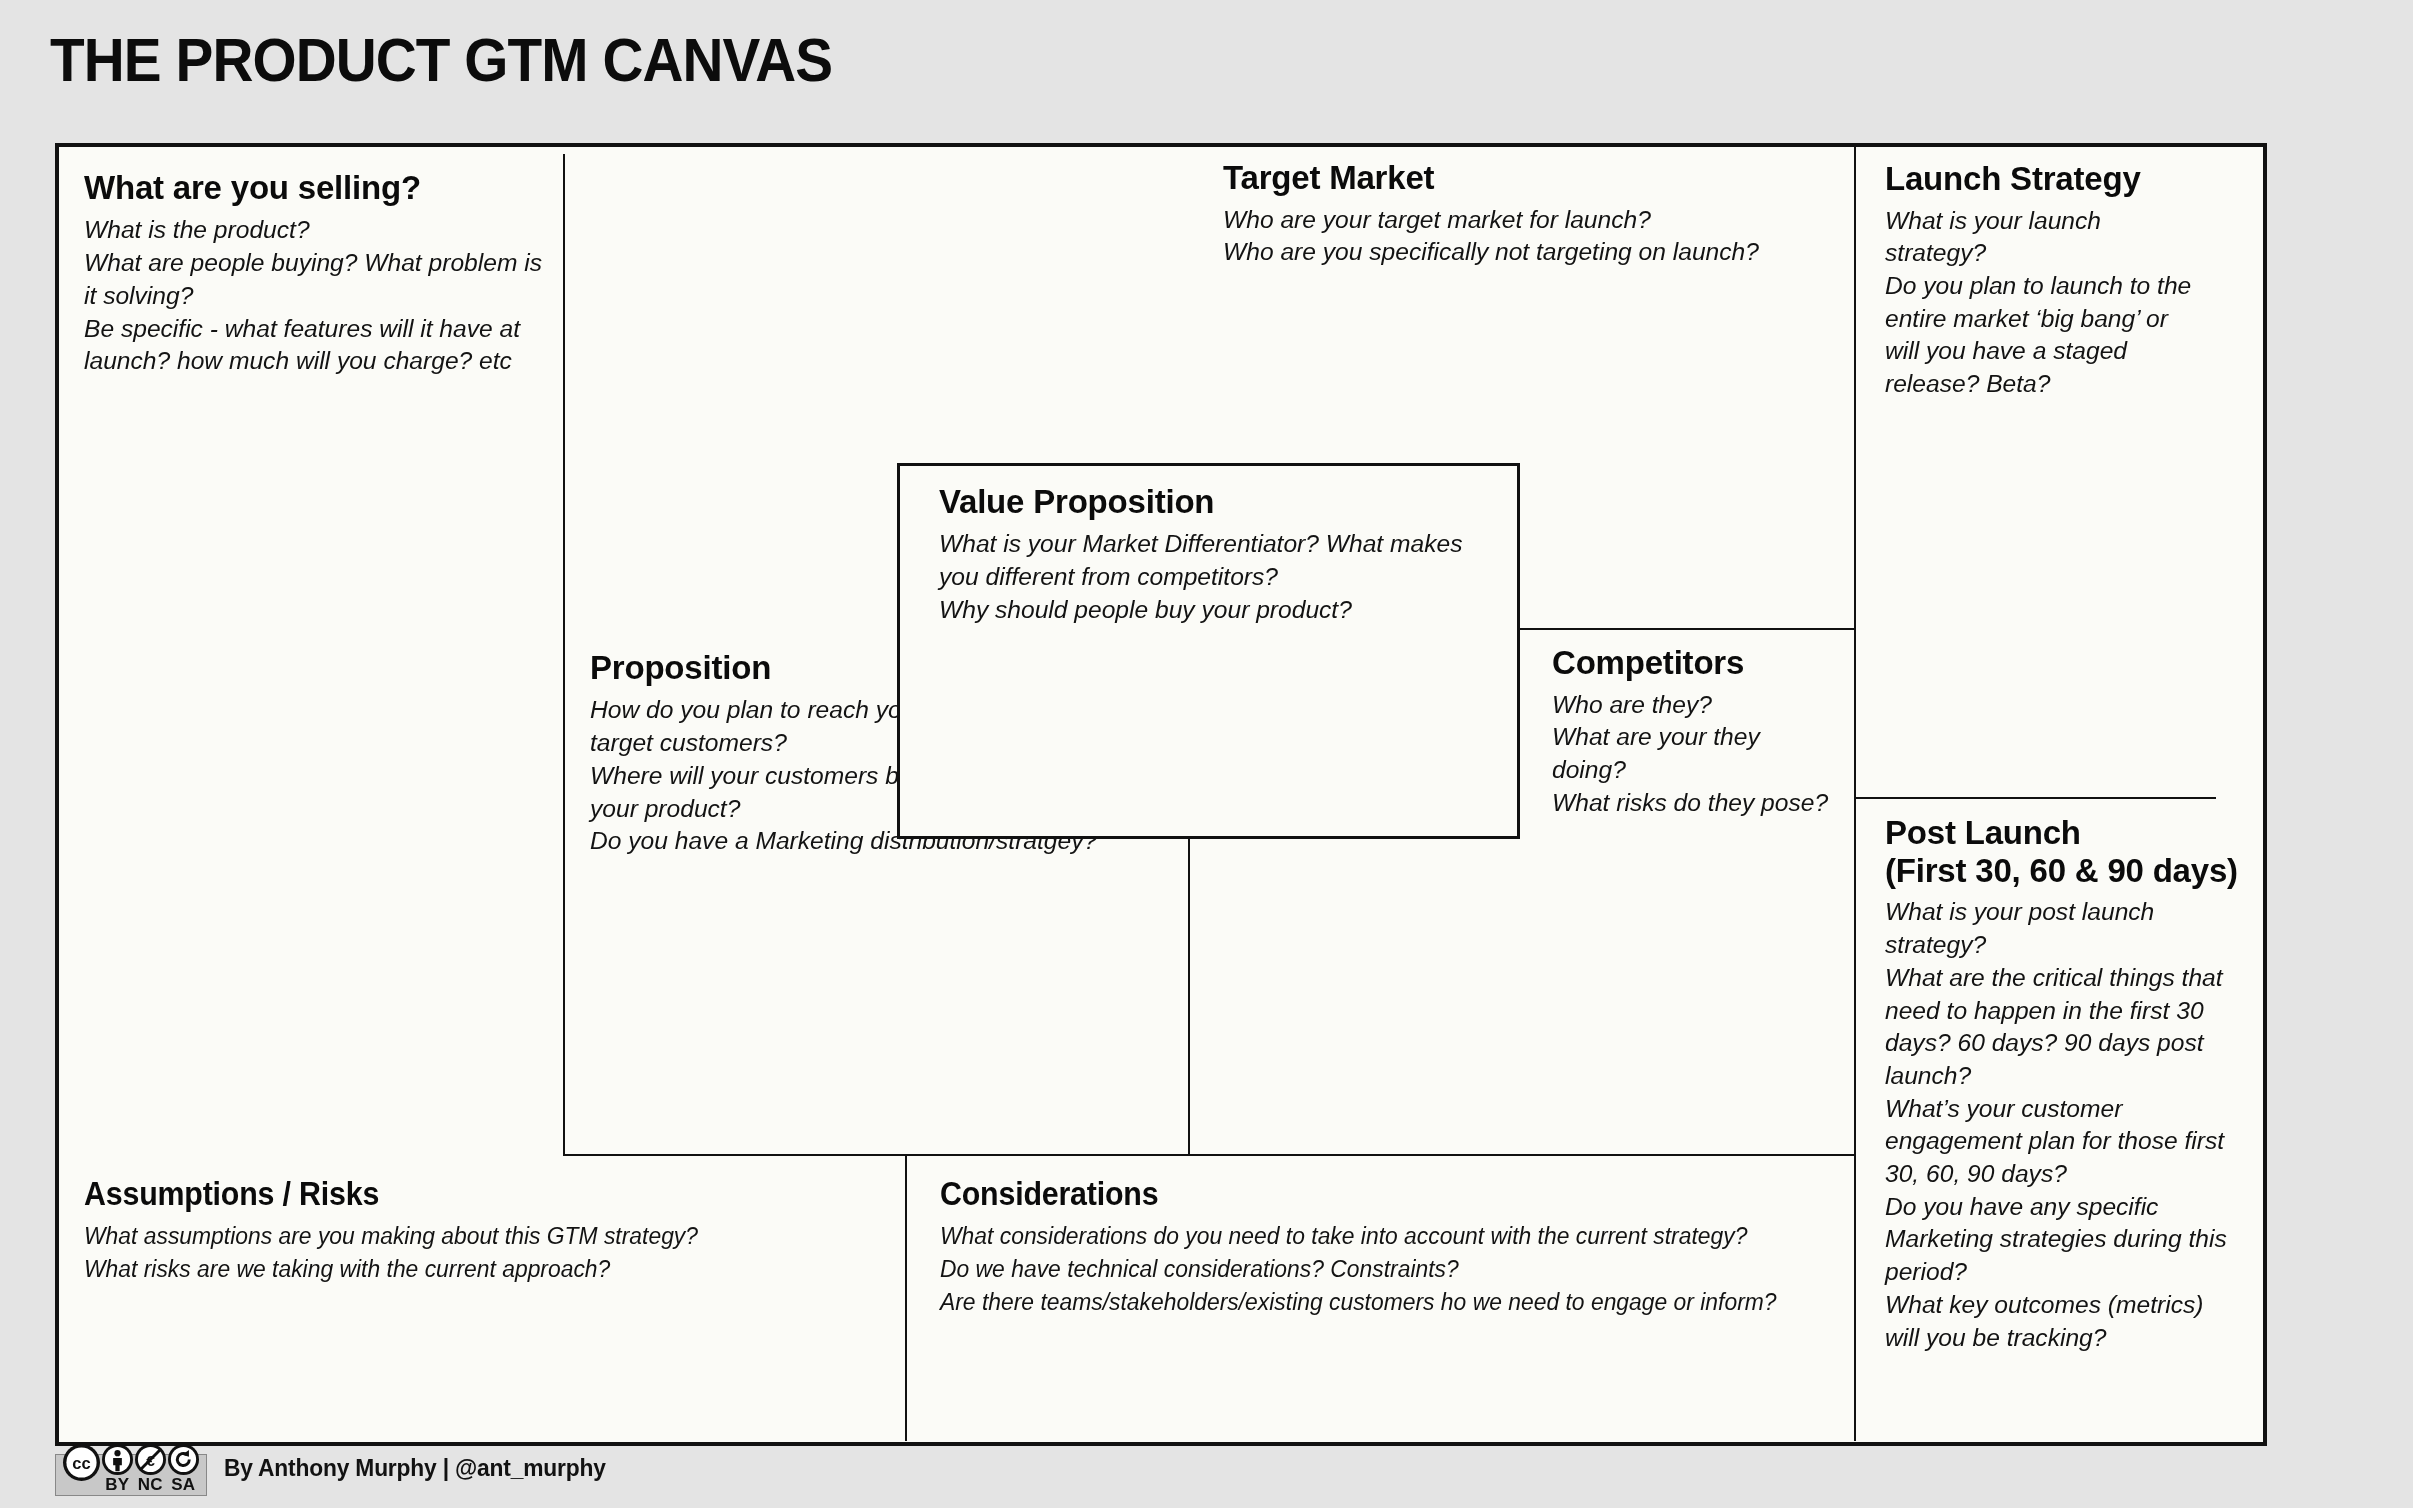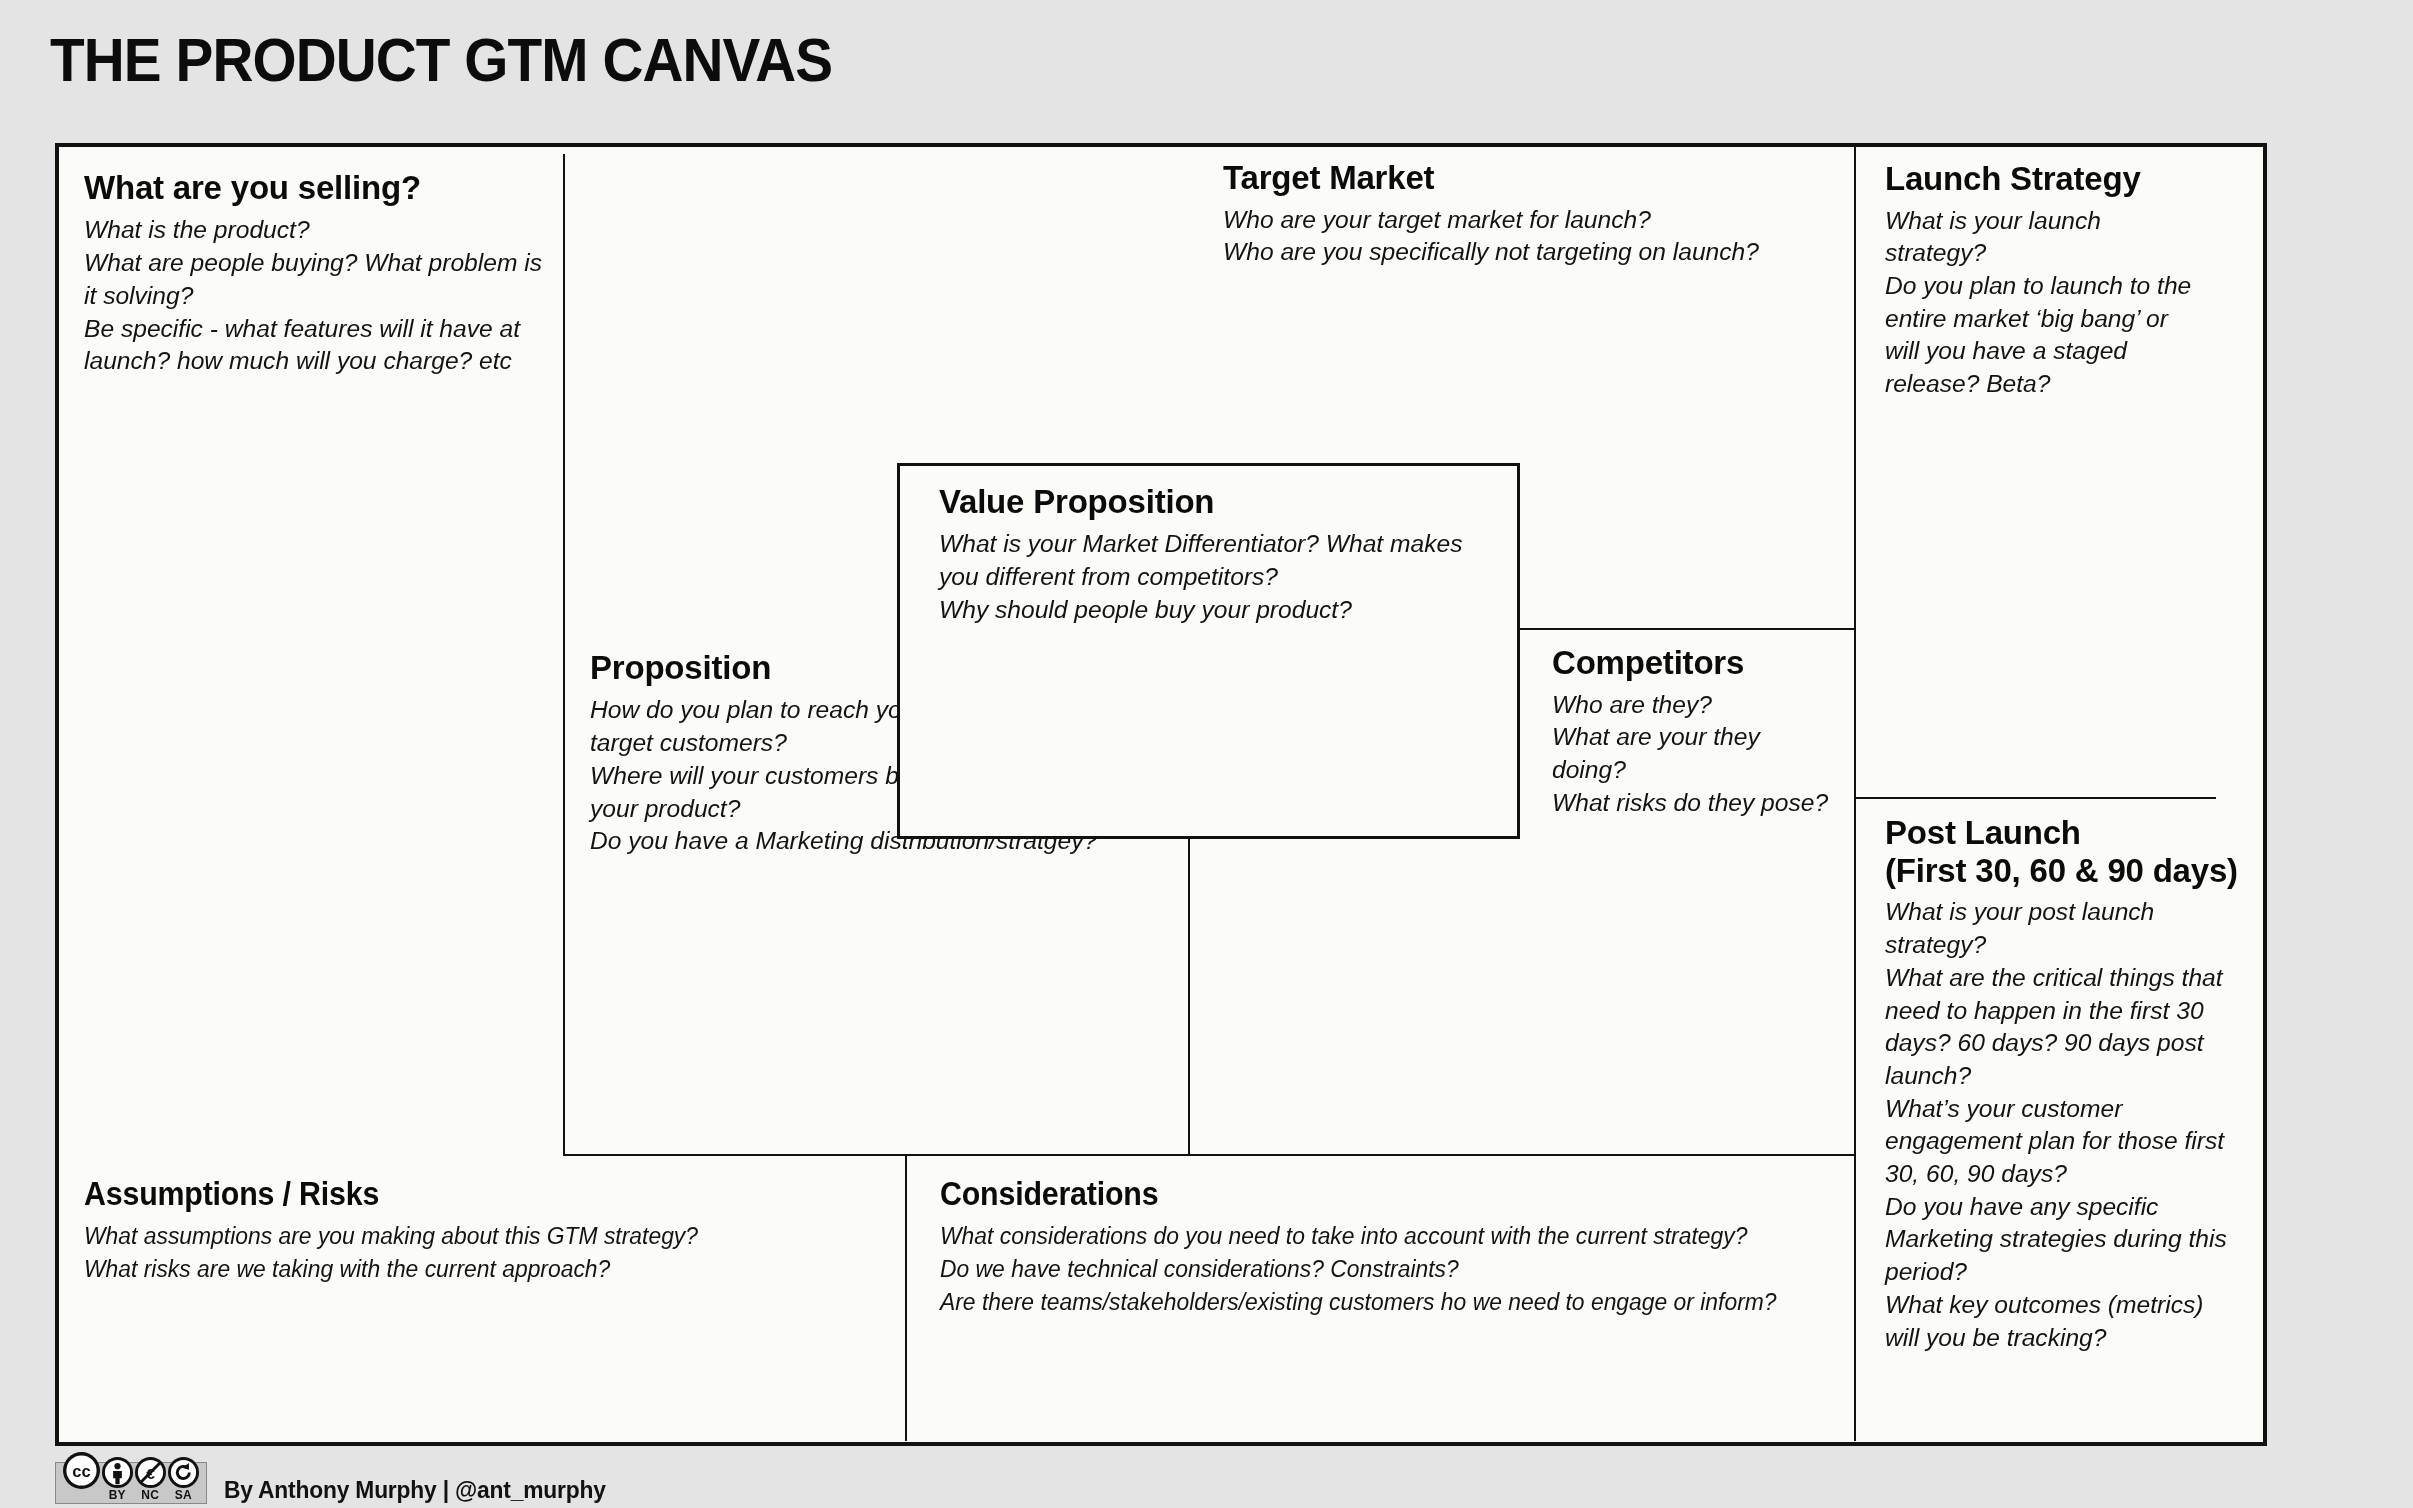--- a/index.html
+++ b/index.html
@@ -72,21 +72,21 @@
   .p-body div{white-space:normal;}
 
   
   .cond h2.p-title{transform:scaleX(0.92);transform-origin:left top;}
   .cond .p-body{transform:scaleX(0.93);transform-origin:left top;width:107.5%;}
 
   
   .footer{
     position:absolute;
     left:55px; top:1454px;
-    display:flex; align-items:flex-end;
+    display:flex; align-items:flex-start;
     height:50px;
   }
   .cc-badge{
     display:flex; align-items:flex-end;
     background:#c8c8c8;
     border:1px solid #888;
     padding:3.9px 5.8px 1.9px 5.8px;
     height:42px;
     box-sizing:border-box;
   }
@@ -94,21 +94,21 @@
   .cc-circle{
     width:31px;height:31px;border-radius:50%;
     background:#111;
     display:flex;align-items:center;justify-content:center;
     color:#fff;
     font-weight:bold;
     line-height:1;
   }
   .cc-circle.big{width:37px;height:37px;font-size:16.4px;margin-bottom:0;}
   .cc-lbl{
-    font-size:12px;font-weight:bold;color:#111;
+    font-size:17px;font-weight:bold;color:#111;
     margin-top:1px;letter-spacing:0.3px;line-height:1;
   }
   .cc-spacer{height:12.6px;}
   .byline{
     margin-left:17.4px;
     font-size:24px;
     font-weight:bold;
     color:#121212;
     letter-spacing:-0.2px;
     transform:scaleX(0.95);

